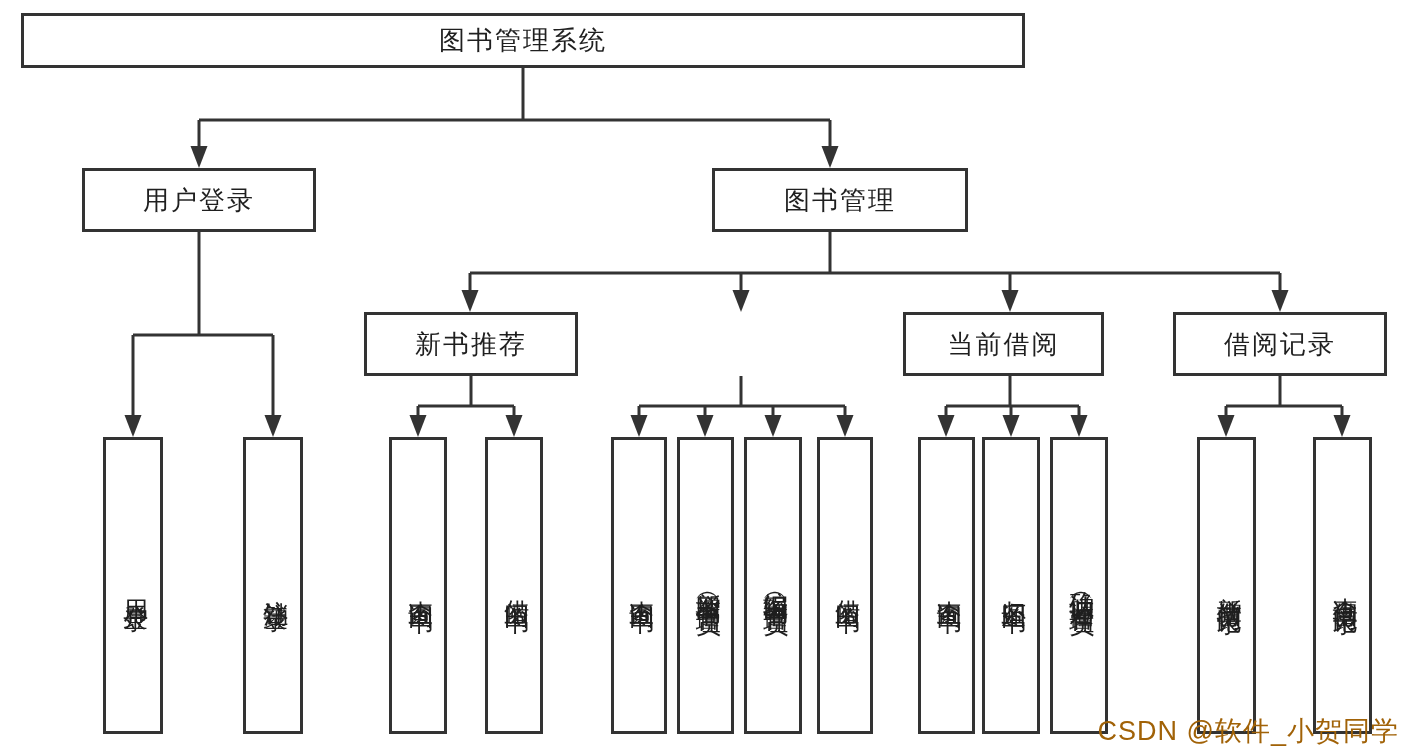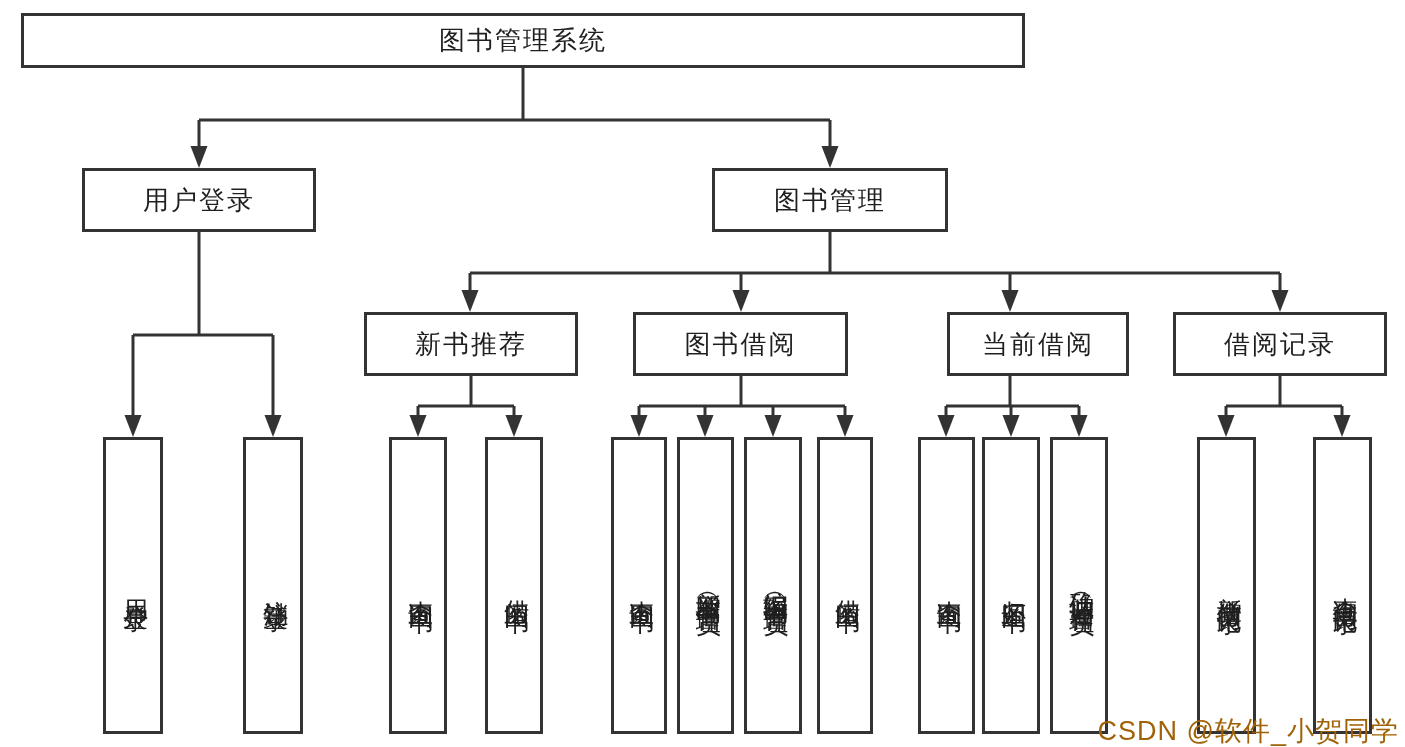--- a/index.html
+++ b/index.html
@@ -112,25 +112,24 @@
       <polygon points="1070.5,415 1087.5,415 1079,437" fill="#333333"></polygon>
       <line x1="1226" y1="406" x2="1226" y2="421" stroke="#333333" stroke-width="3"></line>
       <polygon points="1217.5,415 1234.5,415 1226,437" fill="#333333"></polygon>
       <line x1="1342" y1="406" x2="1342" y2="421" stroke="#333333" stroke-width="3"></line>
       <polygon points="1333.5,415 1350.5,415 1342,437" fill="#333333"></polygon>
     </svg>
 
   <div class="node h" style="left:21px; top:13px; width:1004px; height:55px;">图书管理系统</div>
 
   <div class="node h" style="left:82px; top:168px; width:234px; height:64px;">用户登录</div>
-  <div class="node h" style="left:712px; top:168px; width:236px; height:64px;">图书管理</div>
+  <div class="node h" style="left:712px; top:168px; width:256px; height:64px;">图书管理</div>
 
   <div class="node h" style="left:364px; top:312px; width:214px; height:64px;">新书推荐</div>
-  <div class="node h" style="left:633px; top:312px; width:215px; height:64px;">图书借阅</div>
-  <div class="node h" style="left:903px; top:312px; width:182px; height:64px;margin-left:44px;">当前借阅</div>
+  <div class="node h" style="left:903px; top:312px; width:201px; height:64px;">当前借阅</div>
   <div class="node h" style="left:1173px; top:312px; width:214px; height:64px;text-align:center;">借阅记录</div>
 
   <div class="node v" style="left:103px; top:437px; width:60px; height:297px;">用户登录</div>
   <div class="node v" style="left:243px; top:437px; width:60px; height:297px;">注销登录</div>
 
   <div class="node v" style="left:389px; top:437px; width:58px; height:297px;">查询图书</div>
   <div class="node v" style="left:485px; top:437px; width:58px; height:297px;">借阅图书</div>
 
   <div class="node v" style="left:611px; top:437px; width:56px; height:297px;">查询图书</div>
   <div class="node v" style="left:677px; top:437px; width:57px; height:297px;">新增图书（管理员）</div>

